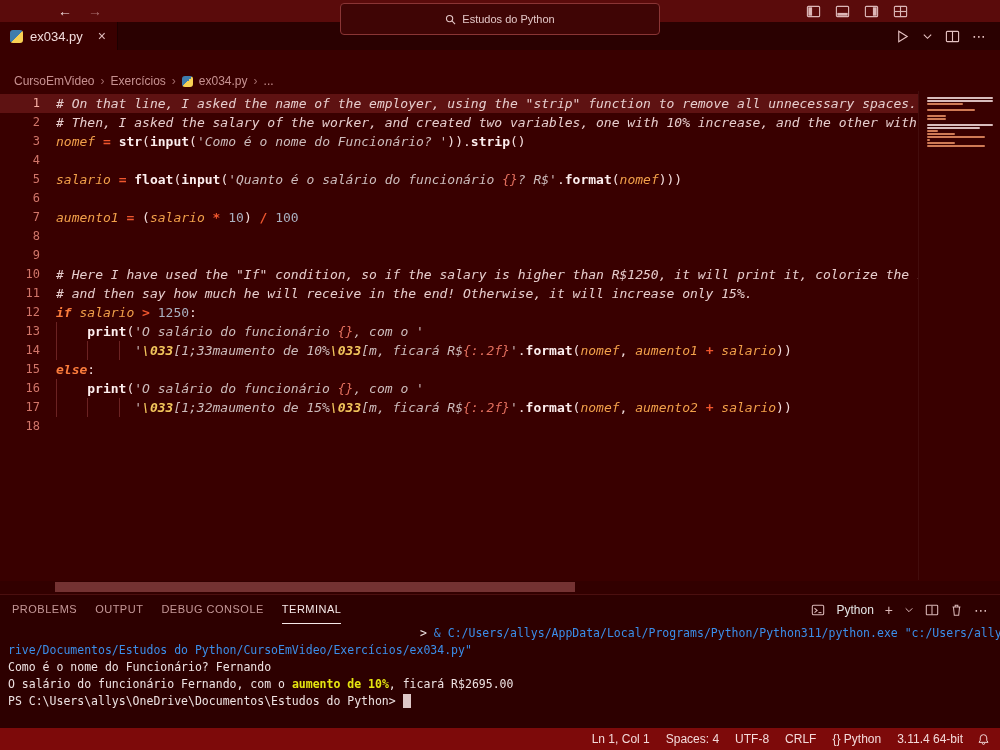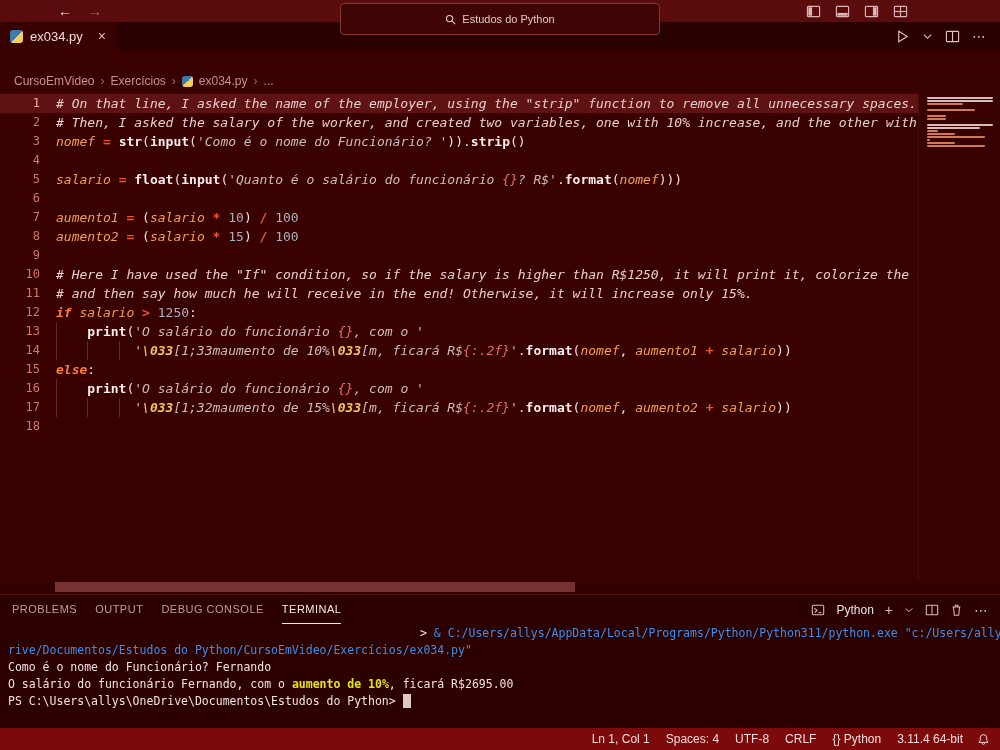--- a/index.html
+++ b/index.html
@@ -170,21 +170,21 @@
 
 <div class="editor">
   <div class="code-lines">
       <div class="code-row hl"><span class="ln-num">1</span><span class="ln-text"><span class="tk-cmt"># On that line, I asked the name of the employer, using the "strip" function to remove all unnecessary spaces.</span></span></div>
       <div class="code-row"><span class="ln-num">2</span><span class="ln-text"><span class="tk-cmt"># Then, I asked the salary of the worker, and created two variables, one with 10% increase, and the other with 15</span></span></div>
       <div class="code-row"><span class="ln-num">3</span><span class="ln-text"><span class="tk-v">nomef </span><span class="tk-o">= </span><span class="tk-f">str</span><span class="tk-p">(</span><span class="tk-f">input</span><span class="tk-p">(</span><span class="tk-s">'Como é o nome do Funcionário? '</span><span class="tk-p">)).</span><span class="tk-f">strip</span><span class="tk-p">()</span></span></div>
       <div class="code-row"><span class="ln-num">4</span><span class="ln-text"></span></div>
       <div class="code-row"><span class="ln-num">5</span><span class="ln-text"><span class="tk-v">salario </span><span class="tk-o">= </span><span class="tk-f">float</span><span class="tk-p">(</span><span class="tk-f">input</span><span class="tk-p">(</span><span class="tk-s">'Quanto é o salário do funcionário </span><span class="tk-fmt">{}</span><span class="tk-s">? R$'</span><span class="tk-p">.</span><span class="tk-f">format</span><span class="tk-p">(</span><span class="tk-v">nomef</span><span class="tk-p">)))</span></span></div>
       <div class="code-row"><span class="ln-num">6</span><span class="ln-text"></span></div>
       <div class="code-row"><span class="ln-num">7</span><span class="ln-text"><span class="tk-v">aumento1 </span><span class="tk-o">= </span><span class="tk-p">(</span><span class="tk-v">salario </span><span class="tk-o">* </span><span class="tk-n">10</span><span class="tk-p">) </span><span class="tk-o">/ </span><span class="tk-n">100</span></span></div>
-      <div class="code-row"><span class="ln-num">8</span><span class="ln-text"><span class="tk-v">aumento2 </span><span class="tk-o">= </span><span class="tk-p">(</span><span class="tk-v">salario </span><span class="tk-o">* </span><span class="tk-n">15</span><span class="tk-p">) </span><span class="tk-o">/ </span><span class="tk-n">100</span></span></div>
+      <div class="code-row"><span class="ln-num">8</span></div>
       <div class="code-row"><span class="ln-num">9</span><span class="ln-text"></span></div>
       <div class="code-row"><span class="ln-num">10</span><span class="ln-text"><span class="tk-cmt"># Here I have used the "If" condition, so if the salary is higher than R$1250, it will print it, colorize the 10</span></span></div>
       <div class="code-row"><span class="ln-num">11</span><span class="ln-text"><span class="tk-cmt"># and then say how much he will receive in the end! Otherwise, it will increase only 15%.</span></span></div>
       <div class="code-row"><span class="ln-num">12</span><span class="ln-text"><span class="tk-k">if </span><span class="tk-v">salario </span><span class="tk-o">&gt; </span><span class="tk-n">1250</span><span class="tk-p">:</span></span></div>
       <div class="code-row"><span class="ln-num">13</span><span class="ln-text"><span class="tk-g4"></span><span class="tk-f">print</span><span class="tk-p">(</span><span class="tk-s">'O salário do funcionário </span><span class="tk-fmt">{}</span><span class="tk-s">, com o '</span></span></div>
       <div class="code-row"><span class="ln-num">14</span><span class="ln-text"><span class="tk-g4"></span><span class="tk-g4"></span><span class="tk-g2"></span><span class="tk-s">'</span><span class="tk-e">\033</span><span class="tk-s">[1;33maumento de 10%</span><span class="tk-e">\033</span><span class="tk-s">[m, ficará R$</span><span class="tk-fmt">{:.2f}</span><span class="tk-s">'</span><span class="tk-p">.</span><span class="tk-f">format</span><span class="tk-p">(</span><span class="tk-v">nomef</span><span class="tk-p">, </span><span class="tk-v">aumento1 </span><span class="tk-o">+ </span><span class="tk-v">salario</span><span class="tk-p">))</span></span></div>
       <div class="code-row"><span class="ln-num">15</span><span class="ln-text"><span class="tk-k">else</span><span class="tk-p">:</span></span></div>
       <div class="code-row"><span class="ln-num">16</span><span class="ln-text"><span class="tk-g4"></span><span class="tk-f">print</span><span class="tk-p">(</span><span class="tk-s">'O salário do funcionário </span><span class="tk-fmt">{}</span><span class="tk-s">, com o '</span></span></div>
       <div class="code-row"><span class="ln-num">17</span><span class="ln-text"><span class="tk-g4"></span><span class="tk-g4"></span><span class="tk-g2"></span><span class="tk-s">'</span><span class="tk-e">\033</span><span class="tk-s">[1;32maumento de 15%</span><span class="tk-e">\033</span><span class="tk-s">[m, ficará R$</span><span class="tk-fmt">{:.2f}</span><span class="tk-s">'</span><span class="tk-p">.</span><span class="tk-f">format</span><span class="tk-p">(</span><span class="tk-v">nomef</span><span class="tk-p">, </span><span class="tk-v">aumento2 </span><span class="tk-o">+ </span><span class="tk-v">salario</span><span class="tk-p">))</span></span></div>
       <div class="code-row"><span class="ln-num">18</span><span class="ln-text"></span></div>

